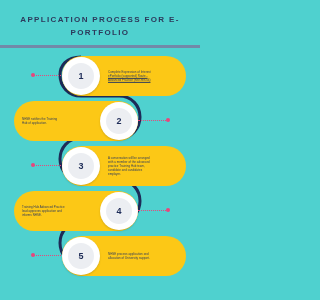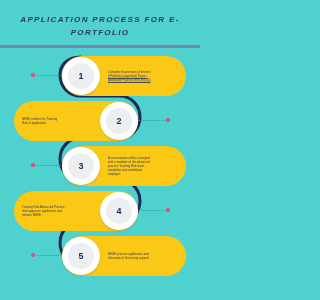--- a/index.html
+++ b/index.html
@@ -22,21 +22,20 @@
     text-align: center;
   }
   .title {
     color: #2d3a5c;
     font-size: 8px;
     font-weight: bold;
     letter-spacing: 1.35px;
     line-height: 13px;
     padding: 0 4px;
     text-transform: uppercase;
-    font-style: italic;
   }
   .divider {
     width: 200px;
     height: 3px;
     background: #7289a8;
     margin-top: 6px;
   }
 
   
   .flow {

